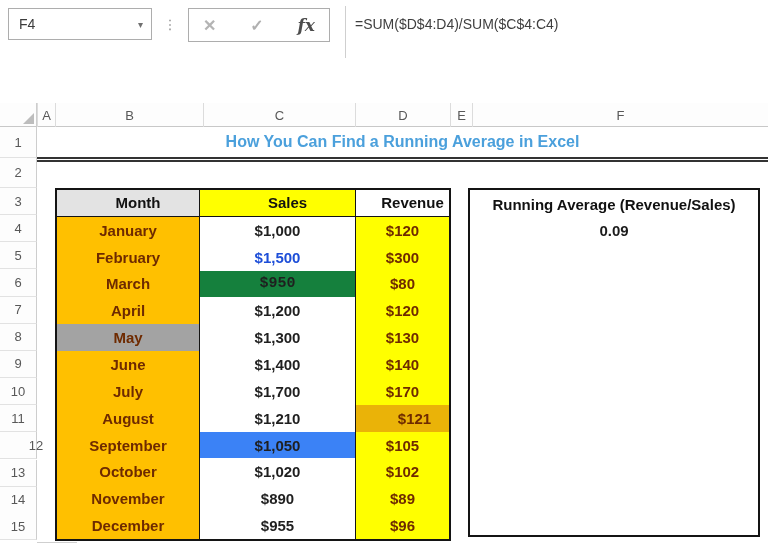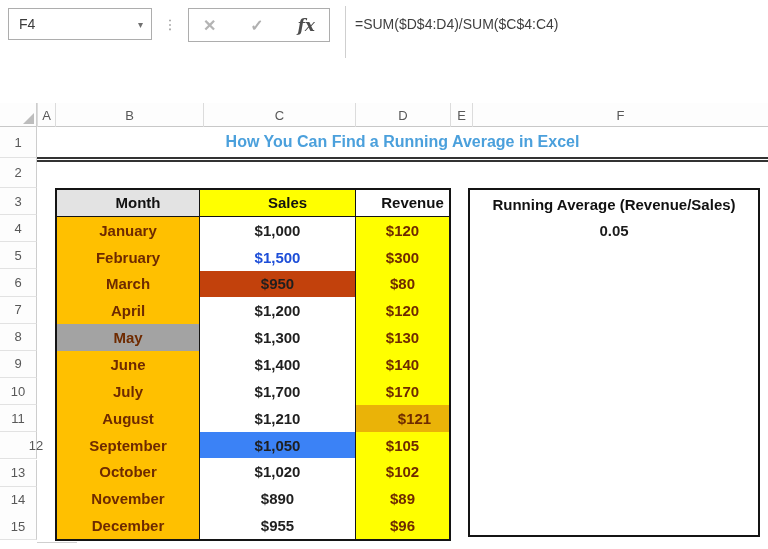--- a/index.html
+++ b/index.html
@@ -170,21 +170,21 @@
       <div class="cell hdr vline" style="background: rgb(227, 227, 227);">Month</div>
       <div class="cell hdr vline" style="background: rgb(255, 255, 0);">Sales</div>
       <div class="cell hdr" style="background: rgb(255, 255, 255);">Revenue</div>
       <div class="cell vline" style="background: rgb(255, 192, 0); color: rgb(110, 42, 0);">January</div>
       <div class="cell vline" style="background: rgb(255, 255, 255); color: rgb(31, 31, 31);">$1,000</div>
       <div class="cell" style="background: rgb(255, 255, 0); color: rgb(110, 42, 0);">$120</div>
       <div class="cell vline" style="background: rgb(255, 192, 0); color: rgb(110, 42, 0);">February</div>
       <div class="cell vline" style="background: rgb(255, 255, 255); color: #1d4ed8;">$1,500</div>
       <div class="cell" style="background: rgb(255, 255, 0); color: rgb(110, 42, 0);">$300</div>
       <div class="cell vline" style="background: rgb(255, 192, 0); color: rgb(110, 42, 0);">March</div>
-      <div class="cell vline" style="background: #c2410c; color: rgb(31, 31, 31);">$950</div>
+      <div class="cell vline" style="background: #15803d; color: rgb(31, 31, 31); font-family: Liberation Mono, monospace;">$950</div>
       <div class="cell" style="background: rgb(255, 255, 0); color: rgb(110, 42, 0);">$80</div>
       <div class="cell vline" style="background: rgb(255, 192, 0); color: rgb(110, 42, 0);">April</div>
       <div class="cell vline" style="background: rgb(255, 255, 255); color: rgb(31, 31, 31);">$1,200</div>
       <div class="cell" style="background: rgb(255, 255, 0); color: rgb(110, 42, 0);">$120</div>
       <div class="cell vline" style="background: #a3a3a3; color: rgb(110, 42, 0);">May</div>
       <div class="cell vline" style="background: rgb(255, 255, 255); color: rgb(31, 31, 31);">$1,300</div>
       <div class="cell" style="background: rgb(255, 255, 0); color: rgb(110, 42, 0);">$130</div>
       <div class="cell vline" style="background: rgb(255, 192, 0); color: rgb(110, 42, 0);">June</div>
       <div class="cell vline" style="background: rgb(255, 255, 255); color: rgb(31, 31, 31);">$1,400</div>
       <div class="cell" style="background: rgb(255, 255, 0); color: rgb(110, 42, 0);">$140</div>
@@ -203,18 +203,18 @@
       <div class="cell vline" style="background: rgb(255, 192, 0); color: rgb(110, 42, 0);">November</div>
       <div class="cell vline" style="background: rgb(255, 255, 255); color: rgb(31, 31, 31);">$890</div>
       <div class="cell" style="background: rgb(255, 255, 0); color: rgb(110, 42, 0);">$89</div>
       <div class="cell vline" style="background: rgb(255, 192, 0); color: rgb(110, 42, 0);">December</div>
       <div class="cell vline" style="background: rgb(255, 255, 255); color: rgb(31, 31, 31);">$955</div>
       <div class="cell" style="background: rgb(255, 255, 0); color: rgb(110, 42, 0);">$96</div>
     </div>
 
   <div class="summary-box">
     <div class="summary-label">Running Average (Revenue/Sales)</div>
-    <div class="summary-value">0.05</div>
+    <div class="summary-value">0.09</div>
   </div>
 
   <div class="stub-line"></div>
 
 </div>
 
 </body></html>

